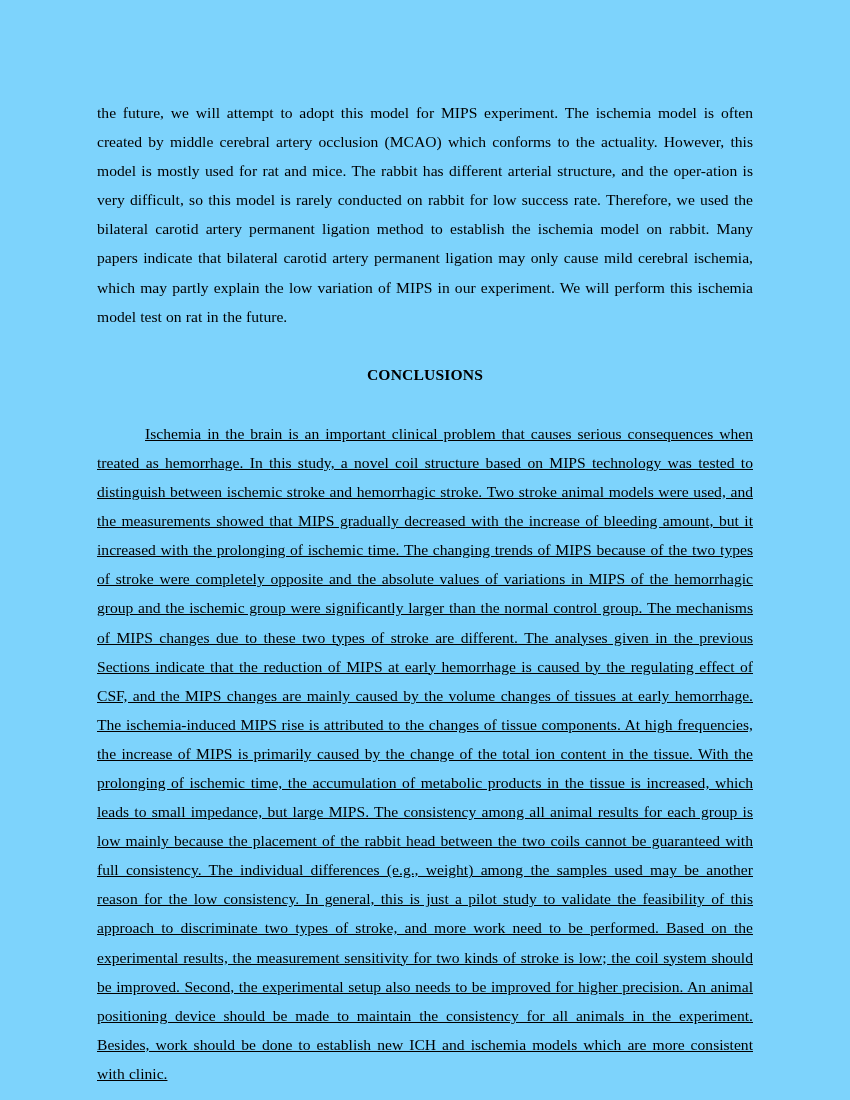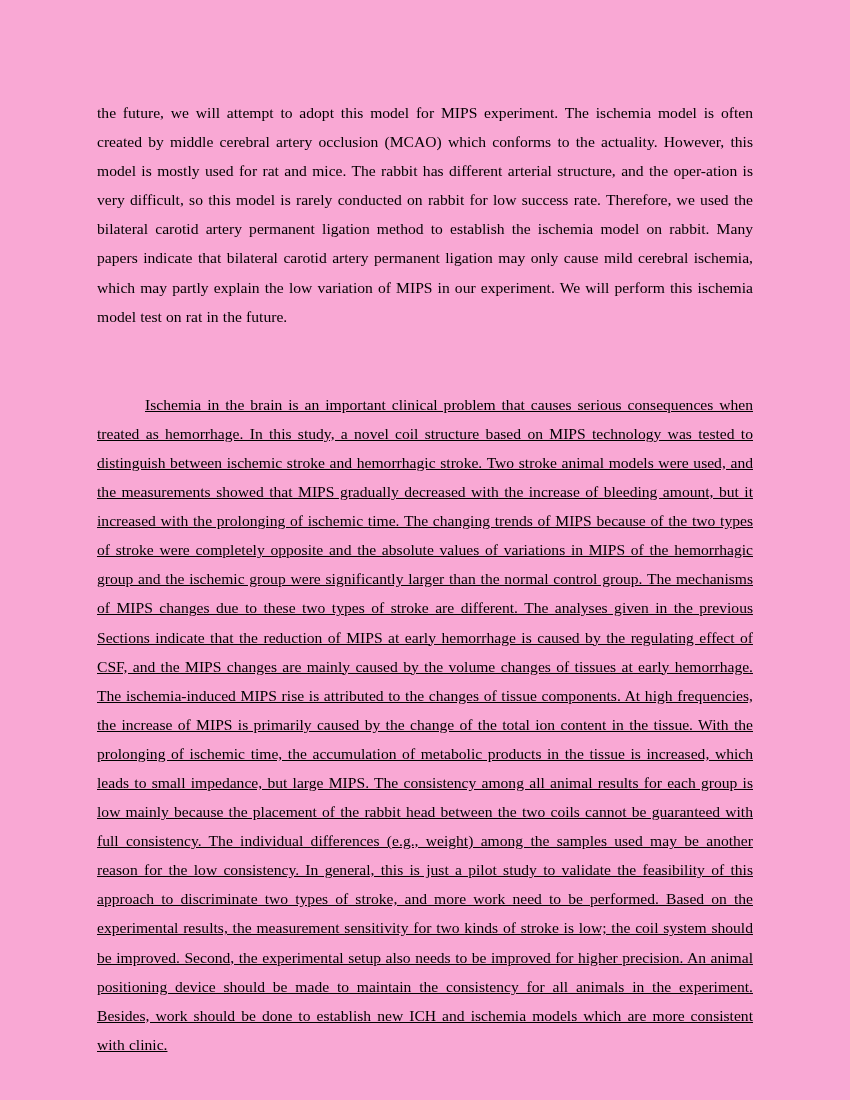--- a/index.html
+++ b/index.html
@@ -5,21 +5,21 @@
 <style>
   html, body {
     margin: 0;
     padding: 0;
     background: #ffffff;
   }
   .page {
     position: relative;
     width: 850px;
     height: 1100px;
-    background: #f9a8d4;
+    background: #7dd3fc;
     margin: 0 auto;
     overflow: hidden;
     font-family: "Liberation Serif", "DejaVu Serif", serif;
     color: #000000;
     -webkit-font-smoothing: antialiased;
   }
   .text-column {
     position: absolute;
     left: 97px;
     top: 98px;
@@ -56,19 +56,20 @@
 </head>
 <body>
 
 <div class="page">
   <div class="text-column">
 
     <p class="body-par par-continued">the future, we will attempt to adopt this model for MIPS experiment. The ischemia model is often created by middle cerebral artery occlusion (MCAO) which conforms to the actuality. However, this model is mostly used for rat and mice. The rabbit has different arterial structure, and the oper-ation is very difficult, so this model is rarely conducted on rabbit for low success rate. Therefore, we used the bilateral carotid artery permanent ligation method to establish the ischemia model on rabbit. Many papers indicate that bilateral carotid artery permanent ligation may only cause mild cerebral ischemia, which may partly explain the low variation of MIPS in our experiment. We will perform this ischemia model test on rat in the future.</p>
 
     <div class="gap-before-heading"></div>
 
+    <h2 class="section-heading">CONCLUSIONS</h2>
 
     <div class="gap-after-heading"></div>
 
     <p class="body-par par-indented">Ischemia in the brain is an important clinical problem that causes serious consequences when treated as hemorrhage. In this study, a novel coil structure based on MIPS technology was tested to distinguish between ischemic stroke and hemorrhagic stroke. Two stroke animal models were used, and the measurements showed that MIPS gradually decreased with the increase of bleeding amount, but it increased with the prolonging of ischemic time. The changing trends of MIPS because of the two types of stroke were completely opposite and the absolute values of variations in MIPS of the hemorrhagic group and the ischemic group were significantly larger than the normal control group. The mechanisms of MIPS changes due to these two types of stroke are different. The analyses given in the previous Sections indicate that the reduction of MIPS at early hemorrhage is caused by the regulating effect of CSF, and the MIPS changes are mainly caused by the volume changes of tissues at early hemorrhage. The ischemia-induced MIPS rise is attributed to the changes of tissue components. At high frequencies, the increase of MIPS is primarily caused by the change of the total ion content in the tissue. With the prolonging of ischemic time, the accumulation of metabolic products in the tissue is increased, which leads to small impedance, but large MIPS. The consistency among all animal results for each group is low mainly because the placement of the rabbit head between the two coils cannot be guaranteed with full consistency. The individual differences (e.g., weight) among the samples used may be another reason for the low consistency. In general, this is just a pilot study to validate the feasibility of this approach to discriminate two types of stroke, and more work need to be performed. Based on the experimental results, the measurement sensitivity for two kinds of stroke is low; the coil system should be improved. Second, the experimental setup also needs to be improved for higher precision. An animal positioning device should be made to maintain the consistency for all animals in the experiment. Besides, work should be done to establish new ICH and ischemia models which are more consistent with clinic.</p>
 
   </div>
 </div>
 
 </body></html>

